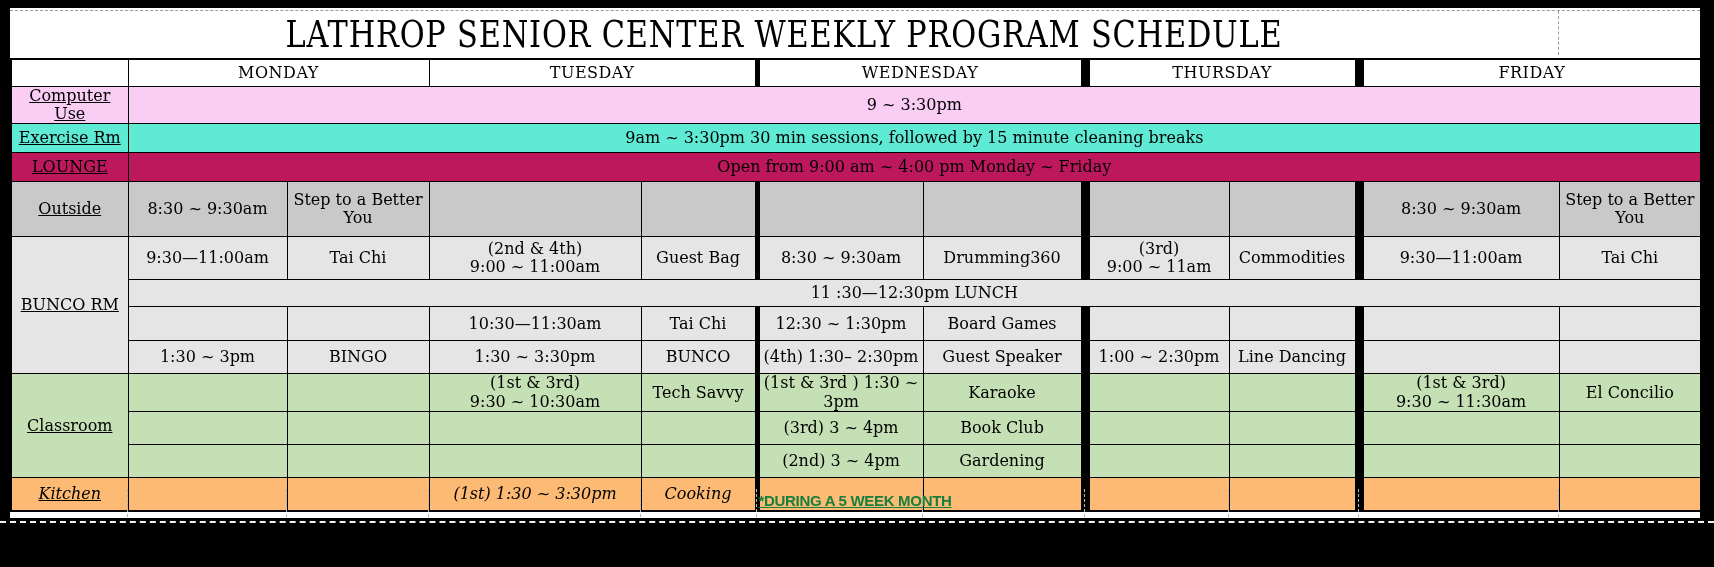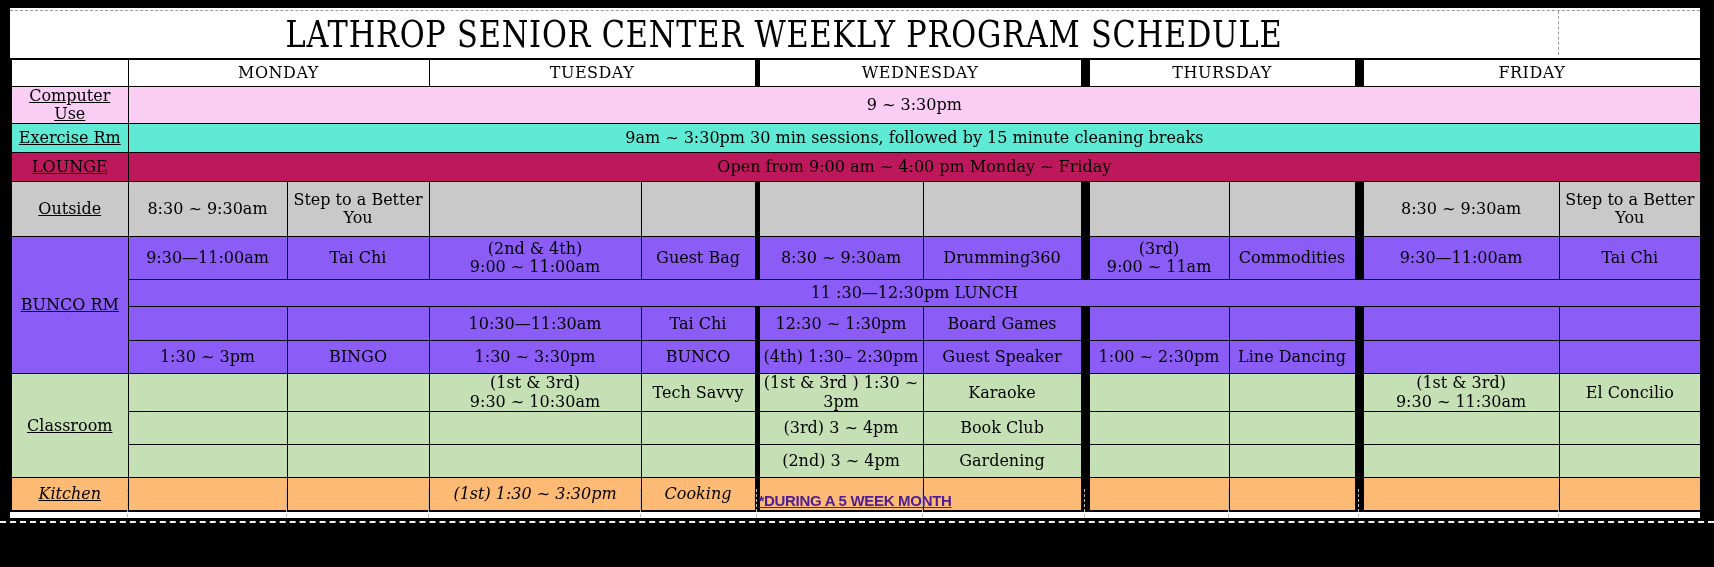--- a/index.html
+++ b/index.html
@@ -41,28 +41,28 @@
   .b-tue{border-right:5px solid #000 !important;}
   .b-thick{border-right:9px solid #000 !important;}
   .time{font-weight:bold;}
   .span-text{font-size:17px;}
   .bold{font-weight:bold;}
 
   .c-pink{background:#FACDF4;}
   .c-yellow{background:#5eead4;}
   .c-orange{background:#be185d;}
   .c-gray{background:#C9C9C9;}
-  .c-blue{background:#8b5cf6;margin-top:41px;}
+  .c-blue{background:#e5e5e5;margin-top:41px;}
   .c-green{background:#C5E0B4;}
   .c-kitchen{background:#fdba74;font-style:italic;}
 
   .footnote{
     position:absolute;left:735px;top:484px;width:220px;text-align:center;
     font-family:"Liberation Sans","DejaVu Sans",sans-serif;
-    font-size:15px;font-weight:bold;text-decoration:underline;color:#4c1d95;
+    font-size:15px;font-weight:bold;text-decoration:underline;color:#15803d;
     letter-spacing:-0.3px;white-space:nowrap;
   }
 </style>
 </head>
 <body>
 
 <div class="page">
   <div class="dash-top"></div>
   <div class="dash-right-top"></div>
   <div class="dash-right-bottom"></div>

